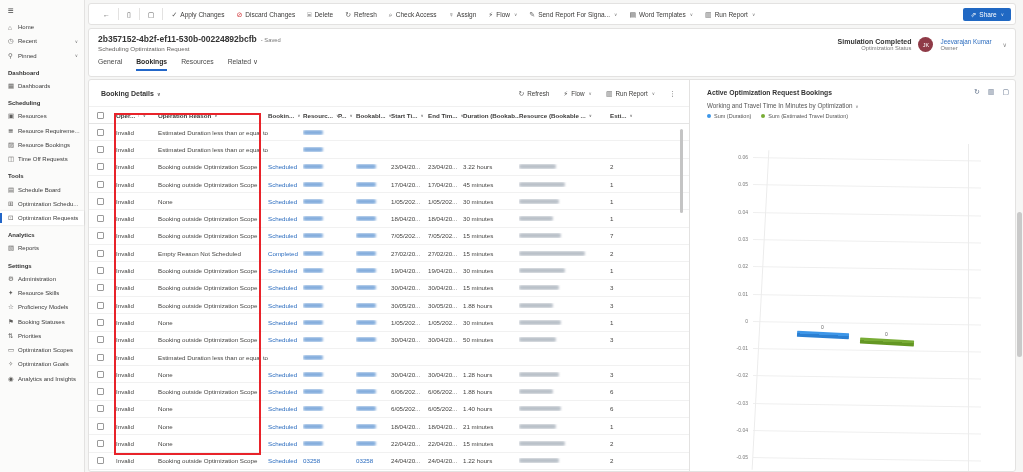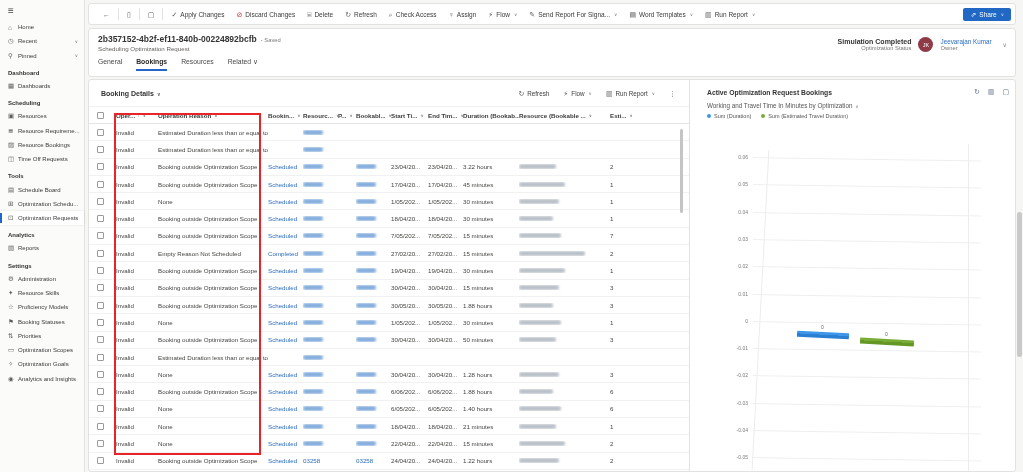--- a/index.html
+++ b/index.html
@@ -240,21 +240,21 @@
     <span class="spacer"></span>
     <span id="share-btn">
       <span class="cmd-icon" style="color:#fff">⇗</span>
       <span>Share</span>
       <span class="chevron">∨</span>
     </span>
   </div>
 
   <div id="headercard">
     <div id="rec-title-row">
-      <span id="rec-title">2b357152-4b2f-ef11-840b-00224892bcfb</span>
+      <span id="rec-title">2b357152-4b2f-ef11-530b-00224892bcfb</span>
       <span id="rec-saved">- Saved</span>
     </div>
     <div id="rec-entity">Scheduling Optimization Request</div>
     <div id="tabs">
         <span class="tab">General</span>
         <span class="tab active">Bookings</span>
         <span class="tab">Resources</span>
         <span class="tab">Related ∨</span>
       </div>
     <div id="head-right">

